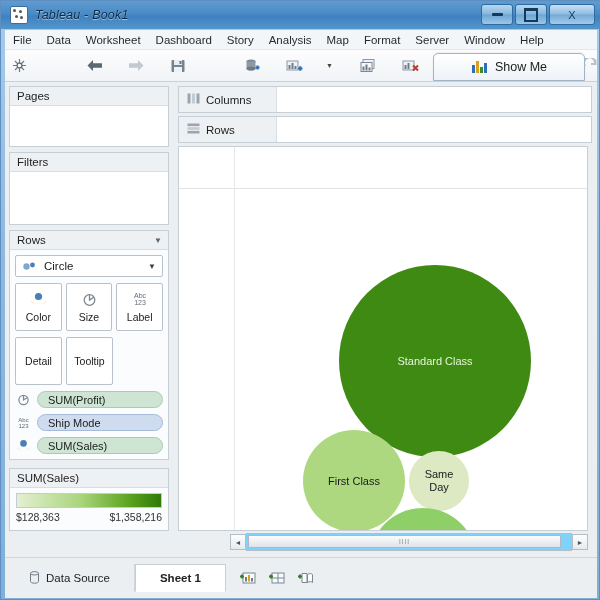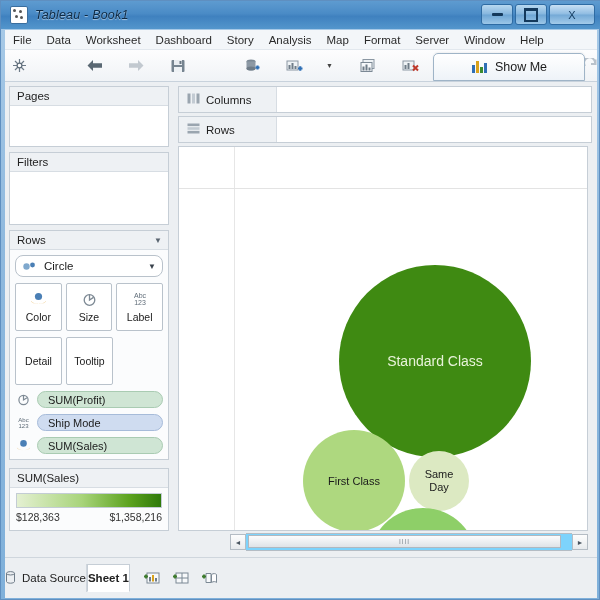--- a/index.html
+++ b/index.html
@@ -96,21 +96,21 @@
     display:flex;align-items:center;padding-left:7px;box-sizing:border-box;
     font-size:11.5px;color:#222;position:relative;
   }
   .card-head .dd{position:absolute;right:6px;font-size:8px;color:#5a6570;cursor:pointer;}
   .shelf-body{background:#ffffff;}
   .pages-body{height:40px;}
   .filters-body{height:52px;}
   
   .marks-body{background:#fbfcfd;padding:5px;box-sizing:border-box;}
   .marktype{
-    height:22px;background:#ffffff;border:1px solid #b9c2cb;border-radius:8px;
+    height:22px;background:#ffffff;border:1px solid #b9c2cb;border-radius:2px;
     display:flex;align-items:center;padding:0 6px;box-sizing:border-box;
     font-size:11.5px;color:#1b1b1b;cursor:pointer;position:relative;
   }
   .marktype .dd{position:absolute;right:6px;font-size:8px;color:#39424c;}
   .mt-icon{margin-right:6px;display:flex;}
   .btnrow{display:flex;gap:4px;margin-top:6px;}
   .mbtn{
     width:45px;height:46px;background:#ffffff;border:1px solid #b9c2cb;border-radius:2px;
     display:flex;flex-direction:column;align-items:center;justify-content:center;gap:2px;
     font-size:10.5px;color:#1b1b1b;cursor:pointer;
@@ -182,21 +182,21 @@
     display:flex;align-items:center;justify-content:center;cursor:pointer;
   }
   .grip{font-size:8px;color:#8e979f;letter-spacing:1px;}
   
   .statusbar{
     position:absolute;left:4px;top:556px;width:592px;height:40px;
     background:#eceff2;border-top:1px solid #cfd6dd;
     display:flex;align-items:center;
   }
   .sheettab{
-    height:28px;display:flex;align-items:center;gap:6px;padding:0 0;
+    height:28px;display:flex;align-items:center;gap:6px;padding:0 24px;
     font-size:11.5px;color:#222;cursor:pointer;box-sizing:border-box;
     border-right:1px solid #cfd6dd;
   }
   .sheettab.active{background:#ffffff;border:1px solid #c6ced6;border-bottom-color:#ffffff;font-weight:bold;}
   .newsheets{display:flex;align-items:center;gap:9px;padding-left:12px;}
   .nsbtn{width:20px;height:20px;display:flex;align-items:center;justify-content:center;cursor:pointer;}
 </style>
 </head>
 <body>
 
@@ -496,21 +496,21 @@
           <span>Rows</span>
         </div>
         <div class="shelf-drop"></div>
       </div>
 
       <div class="vizarea">
         <div class="vline"></div>
         <div class="hline"></div>
         <div id="bubbles">
             <div class="bubble" style="left: 160px; top: 118px; width: 192px; height: 192px; background: rgb(63, 138, 18);">
-              <span style="color: rgb(232, 243, 217); font-size: 14px; text-align: center;">Standard Class</span>
+              <span style="color: rgb(232, 243, 217); font-size: 11px; text-align: center;">Standard Class</span>
             </div>
             <div class="bubble" style="left: 124px; top: 283px; width: 102px; height: 102px; background: rgb(174, 216, 127);">
               <span style="color: rgb(27, 27, 27); font-size: 11px;">First Class</span>
             </div>
             <div class="bubble" style="left: 230px; top: 304px; width: 60px; height: 60px; background: rgb(220, 233, 194);">
               <span style="color: rgb(27, 27, 27); font-size: 11px; width: 45px;">Same Day</span>
             </div>
             <div class="bubble" style="left: 190px; top: 361px; width: 108px; height: 108px; background: rgb(142, 207, 104);"></div>
           </div>
       </div>

